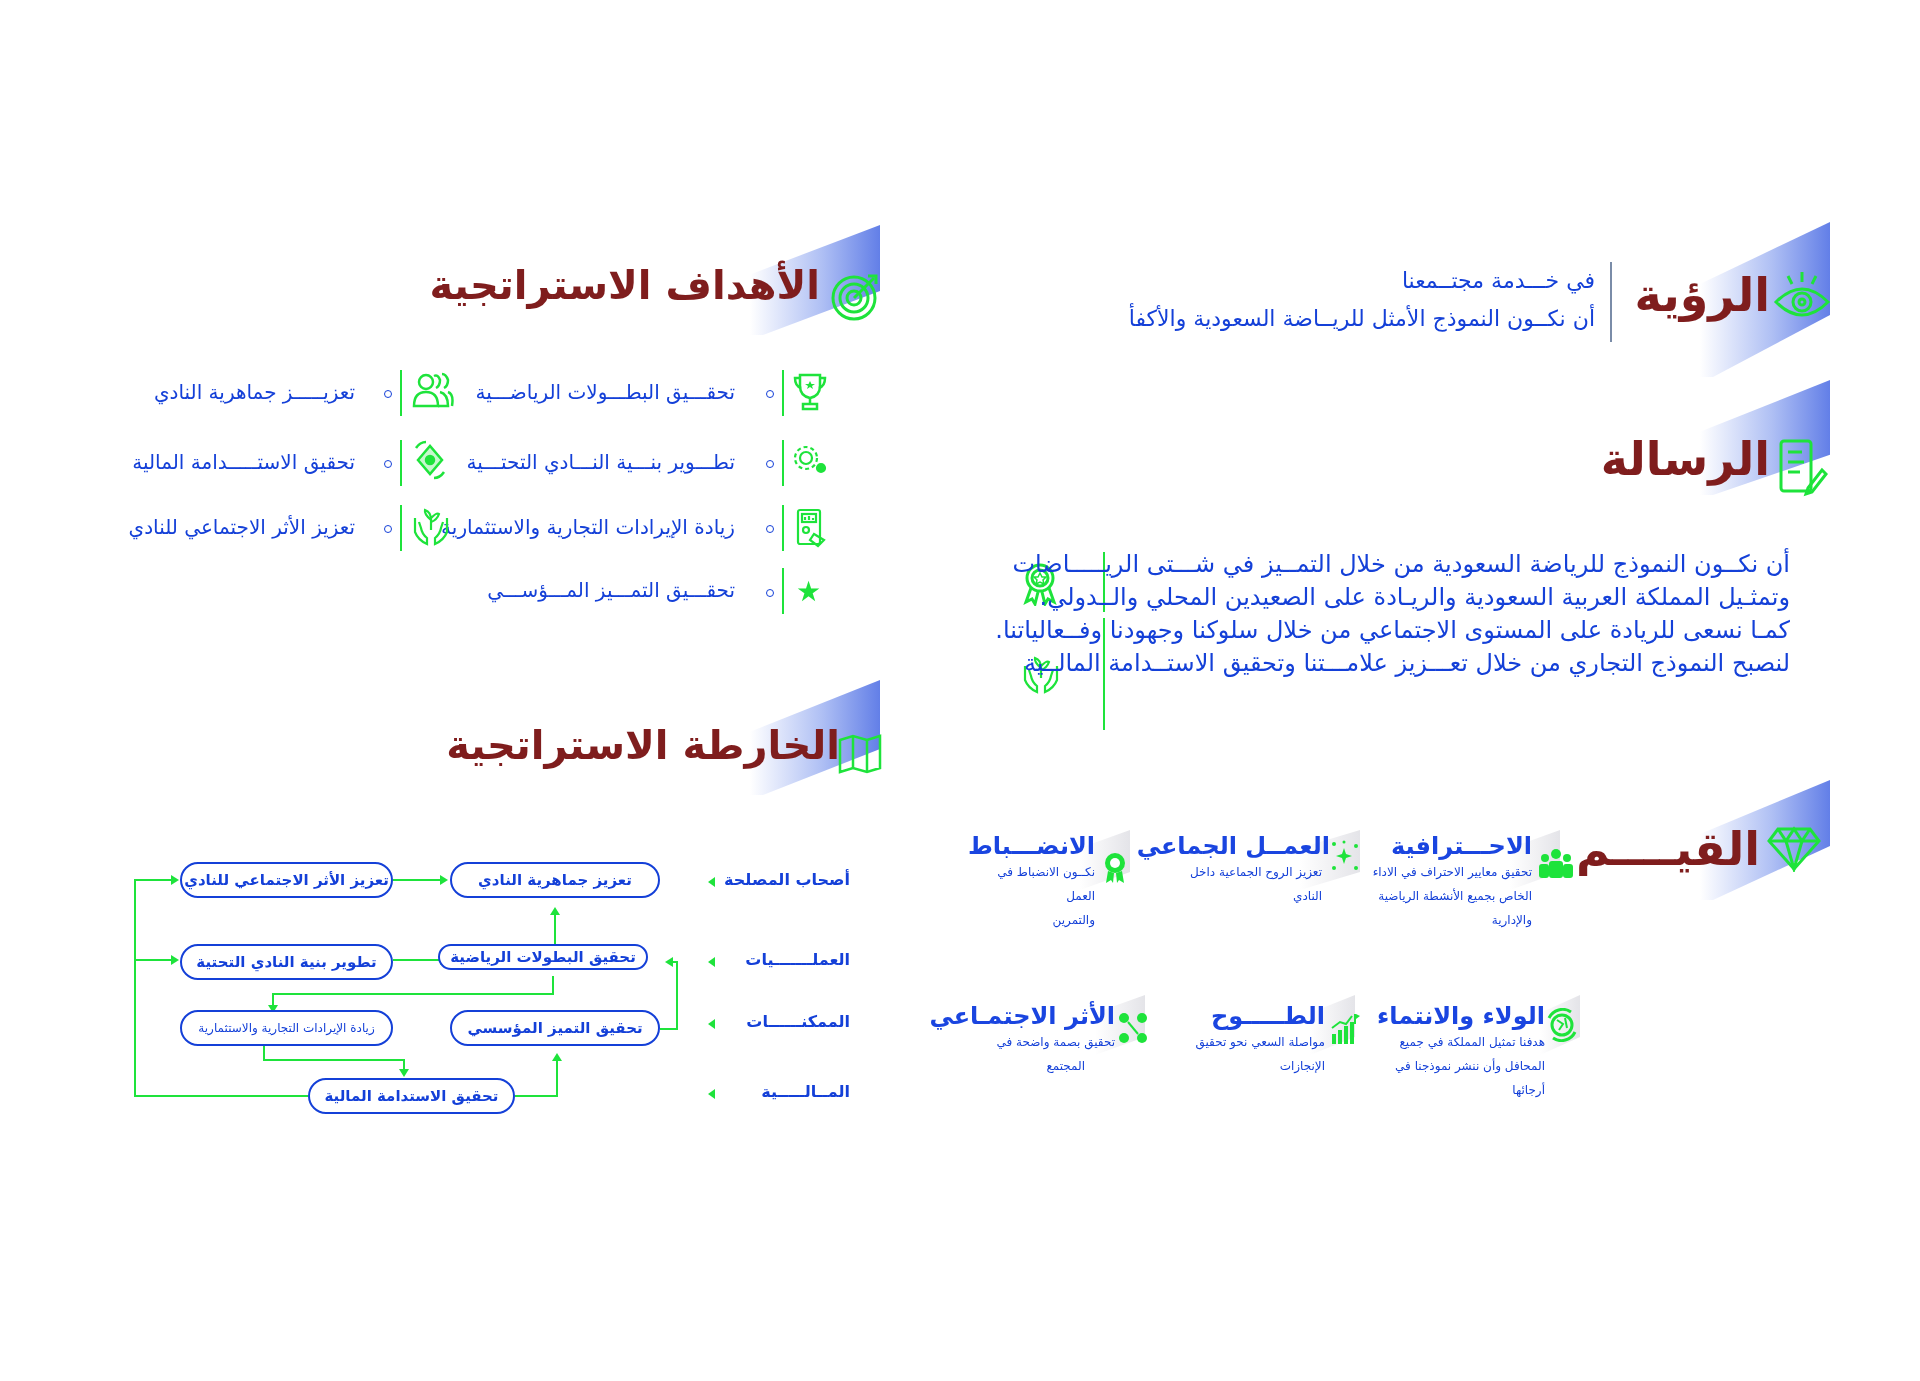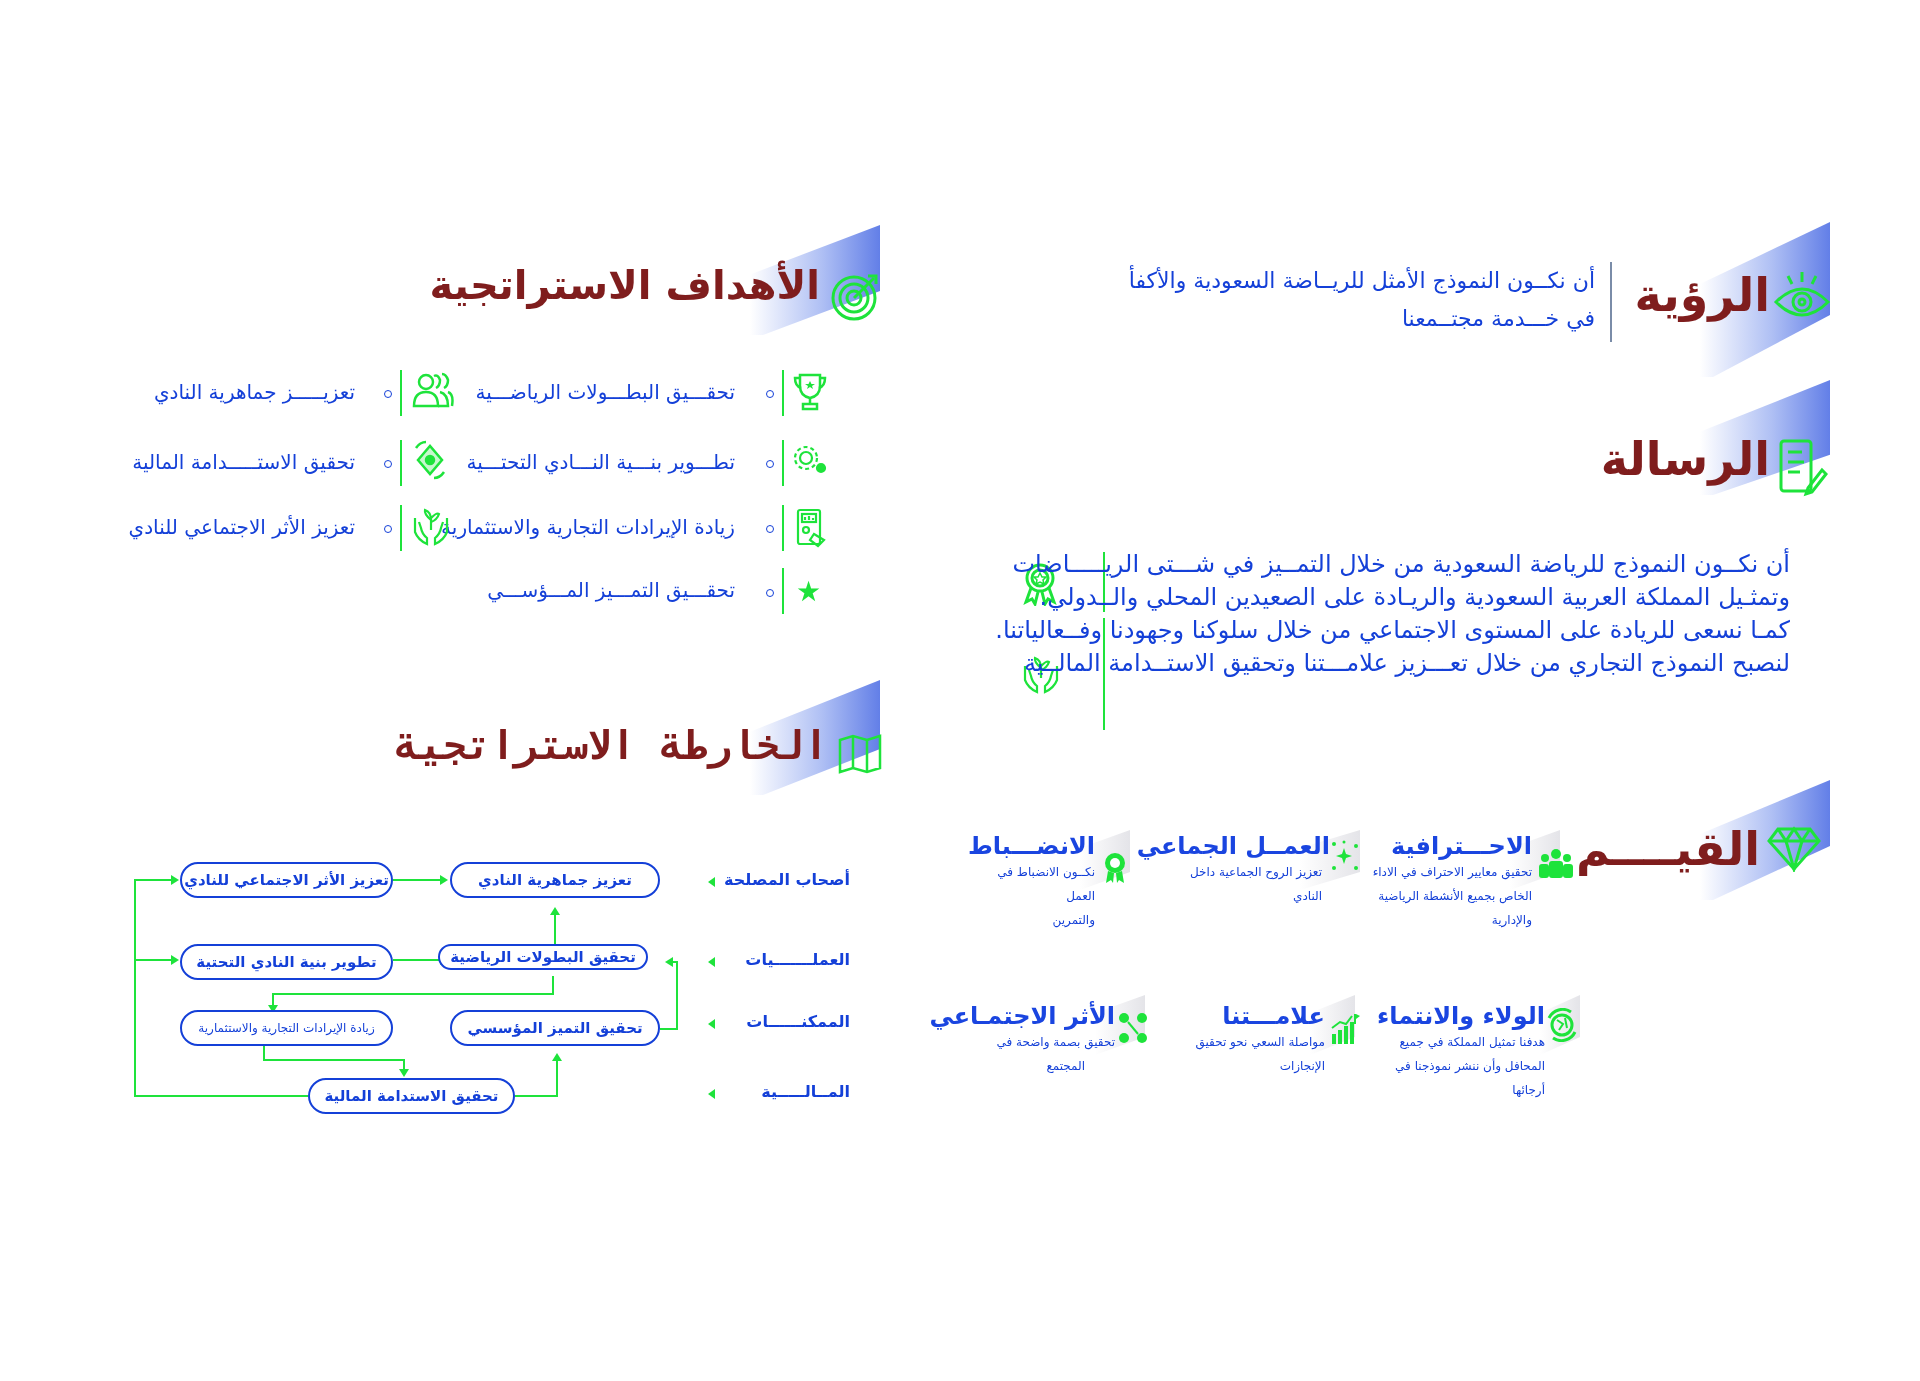--- a/index.html
+++ b/index.html
@@ -35,22 +35,22 @@
     <circle cx="30" cy="34" r="9"></circle>
       <circle cx="30" cy="34" r="3"></circle>
     <line x1="30" y1="4" x2="30" y2="14"></line>
       <line x1="16" y1="8" x2="20" y2="16"></line>
       <line x1="44" y1="8" x2="40" y2="16"></line>
   </svg>
 </div>
 <div class="abs heading rtl" style="left:1620px; top:268px; width:150px; text-align:right; font-size:46px;">الرؤية</div>
 <div class="vline-grey" style="left:1610px; top:262px; height:80px;"></div>
 <div class="abs rtl txt" style="left:1000px; top:262px; width:595px; text-align:right; font-size:22px; line-height:38px;">
+  <div>في خـــدمة مجتــمعنا</div>
   <div>أن نكــون النموذج الأمثل للريــاضة السعودية والأكفأ</div>
-  <div>في خـــدمة مجتــمعنا</div>
 </div>
 
 <div class="ribbon" style="left:1700px; top:380px; width:130px; height:115px; clip-path:polygon(100% 0,100% 65%,10% 100%,0 100%,0 45%);"></div>
 <div class="abs icon" style="left:1778px; top:438px;">
   <svg width="50" height="60" viewBox="0 0 50 60" fill="none" stroke="#1ee33b" stroke-width="3">
     <rect x="3" y="3" width="30" height="50" rx="3"></rect>
     <line x1="10" y1="14" x2="24" y2="14"></line>
       <line x1="10" y1="24" x2="26" y2="24"></line>
       <line x1="10" y1="34" x2="22" y2="34"></line>
     <path d="M30 50 L44 32 L48 36 L34 54 L28 56 Z"></path>
@@ -176,21 +176,21 @@
     <rect x="2" y="22" width="4" height="10"></rect>
       <rect x="8" y="18" width="4" height="14"></rect>
       <rect x="14" y="14" width="4" height="18"></rect>
       <rect x="20" y="10" width="4" height="22"></rect>
     <path d="M2 16 L10 10 L16 12 L22 4" fill="none" stroke="#1ee33b" stroke-width="2"></path>
     <rect x="24" y="2" width="2" height="10"></rect>
       <path d="M26 2 L30 4 L26 7 Z"></path>
   </svg>
 </div>
 <div class="abs" style="left:1185px; top:1002px; width:140px; text-align:right;">
-  <div class="value-title">علامـــتنا</div>
+  <div class="value-title">الطـــــوح</div>
   <div class="value-desc">
     <div>مواصلة السعي نحو تحقيق</div>
     <div>الإنجازات</div>
   </div>
 </div>
 
 <div class="ribbon-grey" style="left:1095px; top:995px; width:50px; height:60px; clip-path:polygon(100% 0,100% 70%,0 100%,0 30%);"></div>
 <div class="abs icon" style="left:1118px; top:1012px;">
   <svg width="30" height="32" viewBox="0 0 30 32" fill="#1ee33b">
     <circle cx="6" cy="6" r="5"></circle>
@@ -305,21 +305,21 @@
 <div class="abs rtl txt" style="left:100px; top:515px; width:255px; text-align:right; font-size:20px;">تعزيز الأثر الاجتماعي للنادي</div>
 
 <div class="ribbon" style="left:750px; top:680px; width:130px; height:115px; clip-path:polygon(100% 0,100% 60%,10% 100%,0 100%,0 45%);"></div>
 <div class="abs icon" style="left:838px; top:734px;">
   <svg width="44" height="40" viewBox="0 0 44 40" fill="none" stroke="#1ee33b" stroke-width="2.5">
     <path d="M2 6 L15 2 L29 6 L42 2 L42 34 L29 38 L15 34 L2 38 Z"></path>
       <line x1="15" y1="2" x2="15" y2="34"></line>
       <line x1="29" y1="6" x2="29" y2="38"></line>
   </svg>
 </div>
-<div class="abs heading rtl" style="left:448px; top:722px; width:380px; text-align:center; font-size:40px;font-family:Liberation Mono, monospace;">الخارطة الاستراتجية</div>
+<div class="abs heading rtl" style="left:460px; top:722px; width:380px; text-align:center; font-size:40px;">الخارطة الاستراتجية</div>
 
 <div class="rowlabel" style="left:720px; top:870px; width:130px; text-align:right;">أصحاب المصلحة</div>
 <div class="tri" style="left:708px; top:877px;"></div>
 <div class="rowlabel" style="left:720px; top:950px; width:130px; text-align:right;">العملـــــــيات</div>
 <div class="tri" style="left:708px; top:957px;"></div>
 <div class="rowlabel" style="left:720px; top:1012px; width:130px; text-align:right;">الممكنــــــات</div>
 <div class="tri" style="left:708px; top:1019px;"></div>
 <div class="rowlabel" style="left:720px; top:1082px; width:130px; text-align:right;">المــالـــــية</div>
 <div class="tri" style="left:708px; top:1089px;"></div>
 

